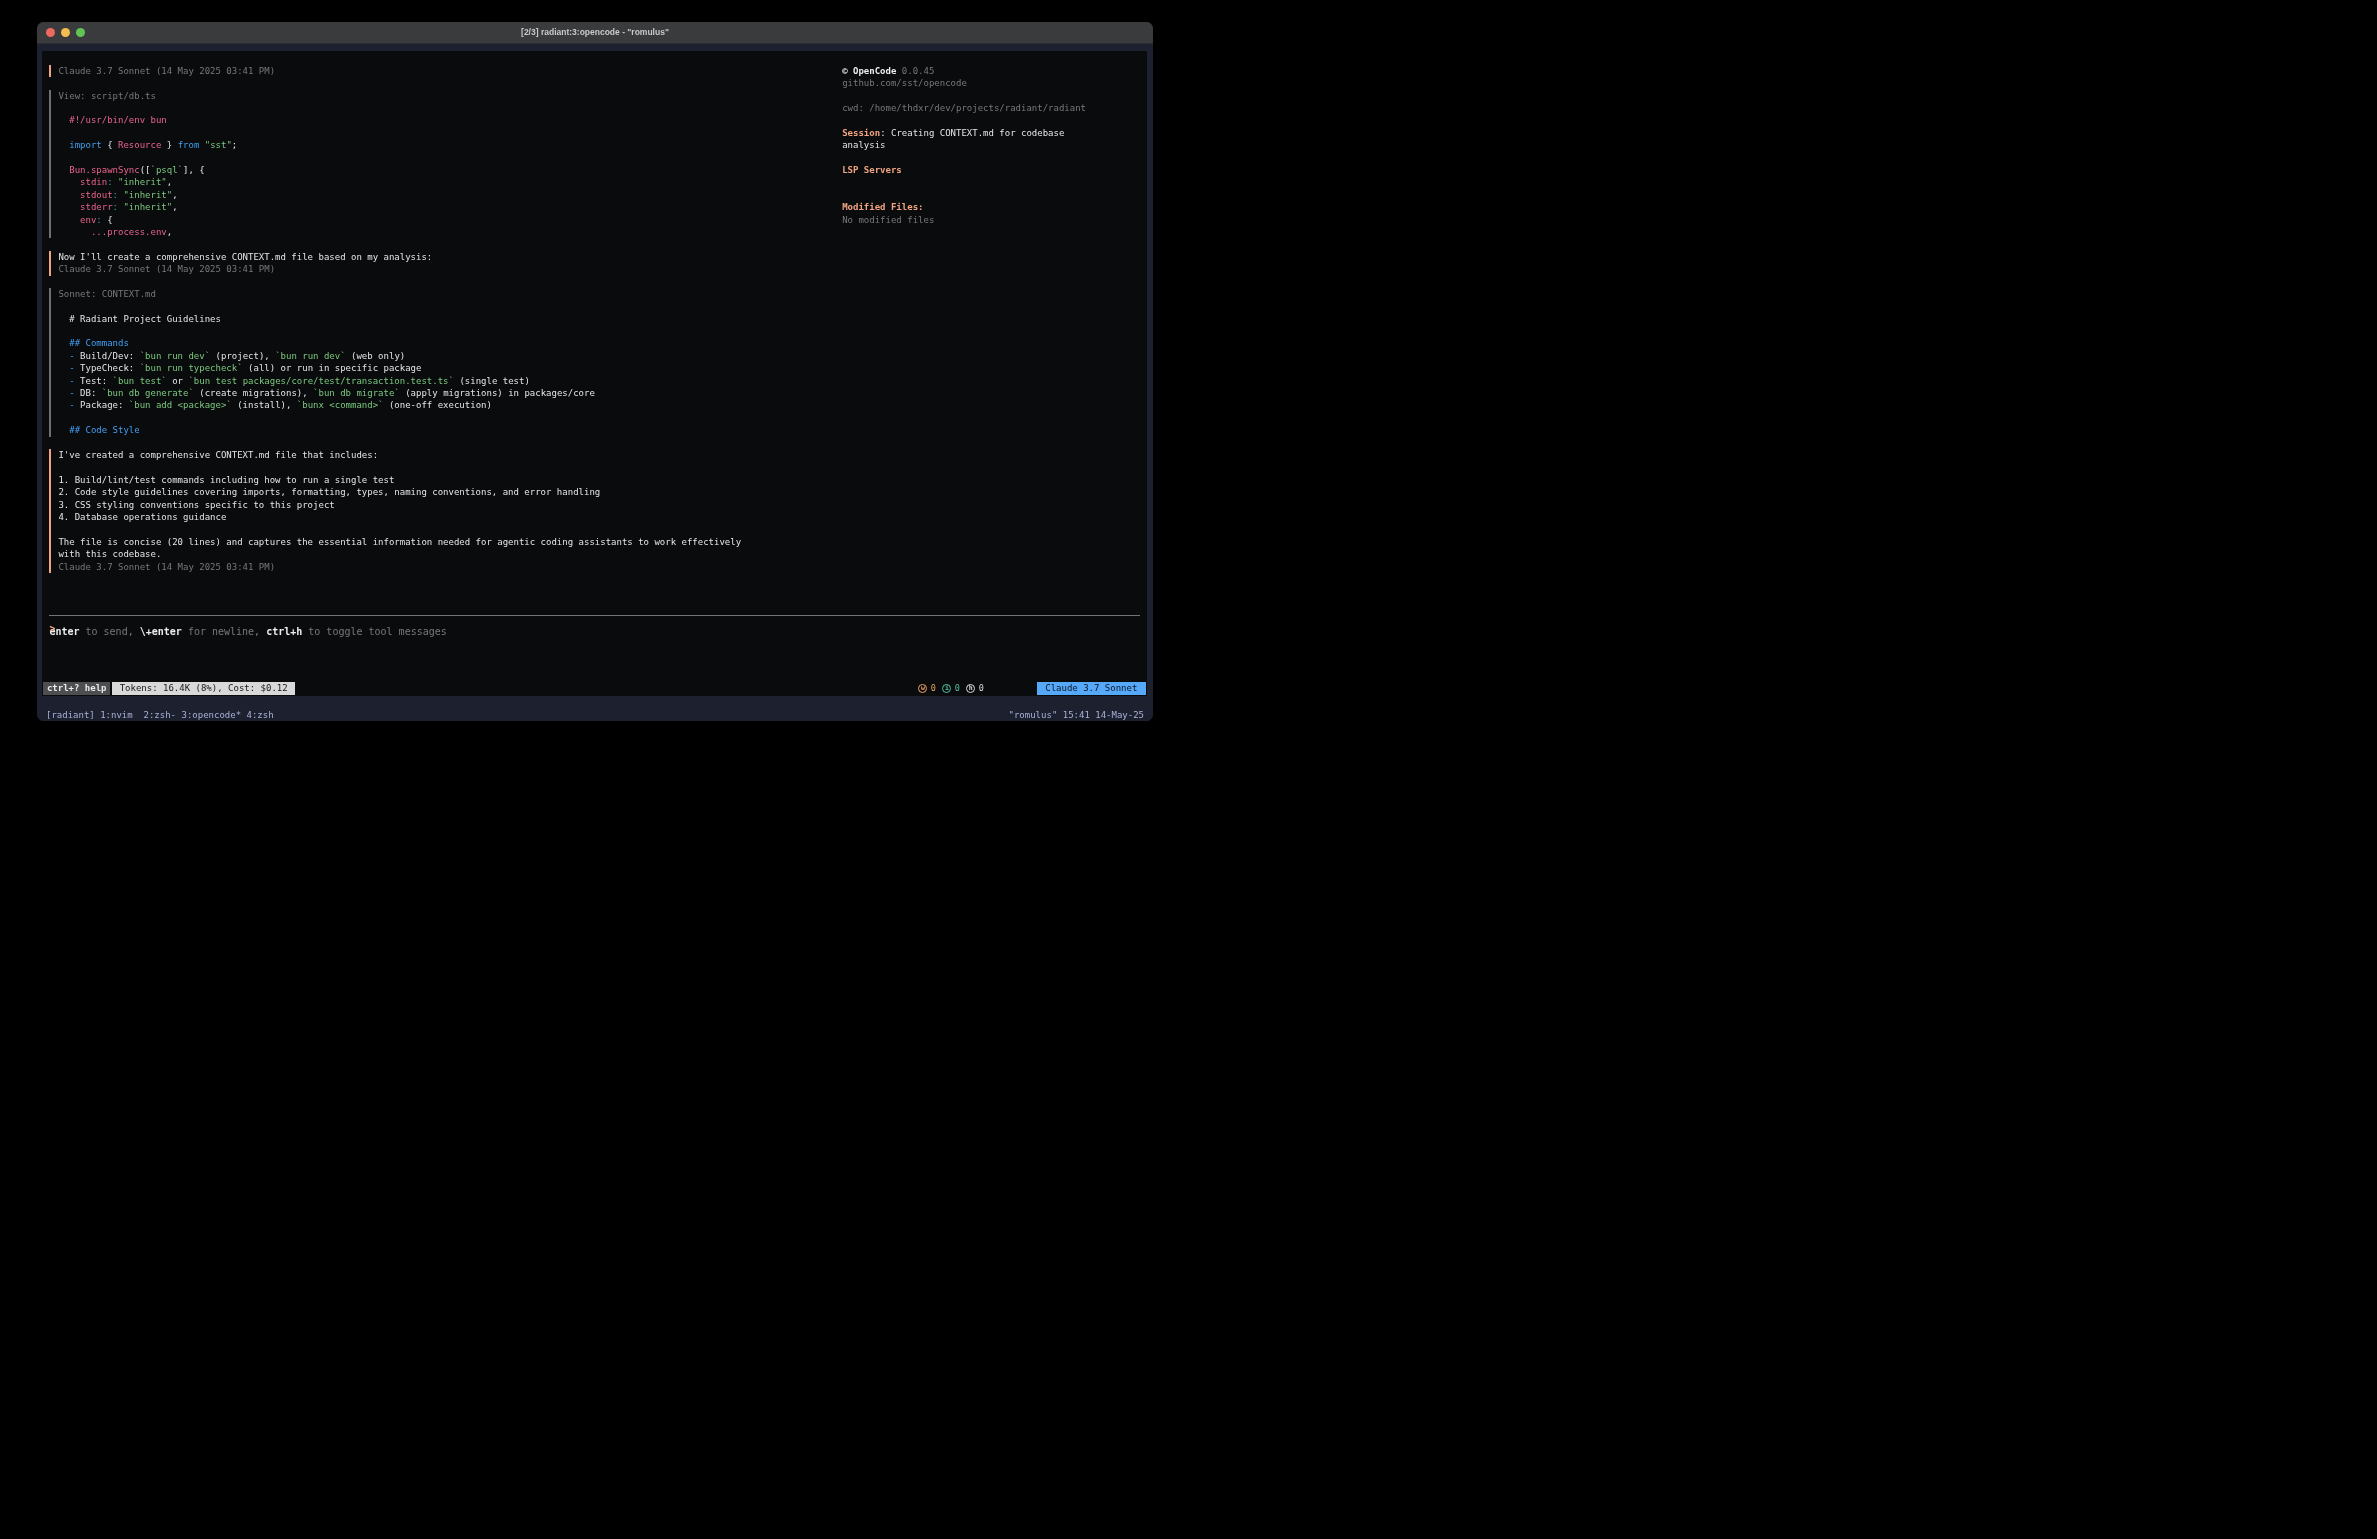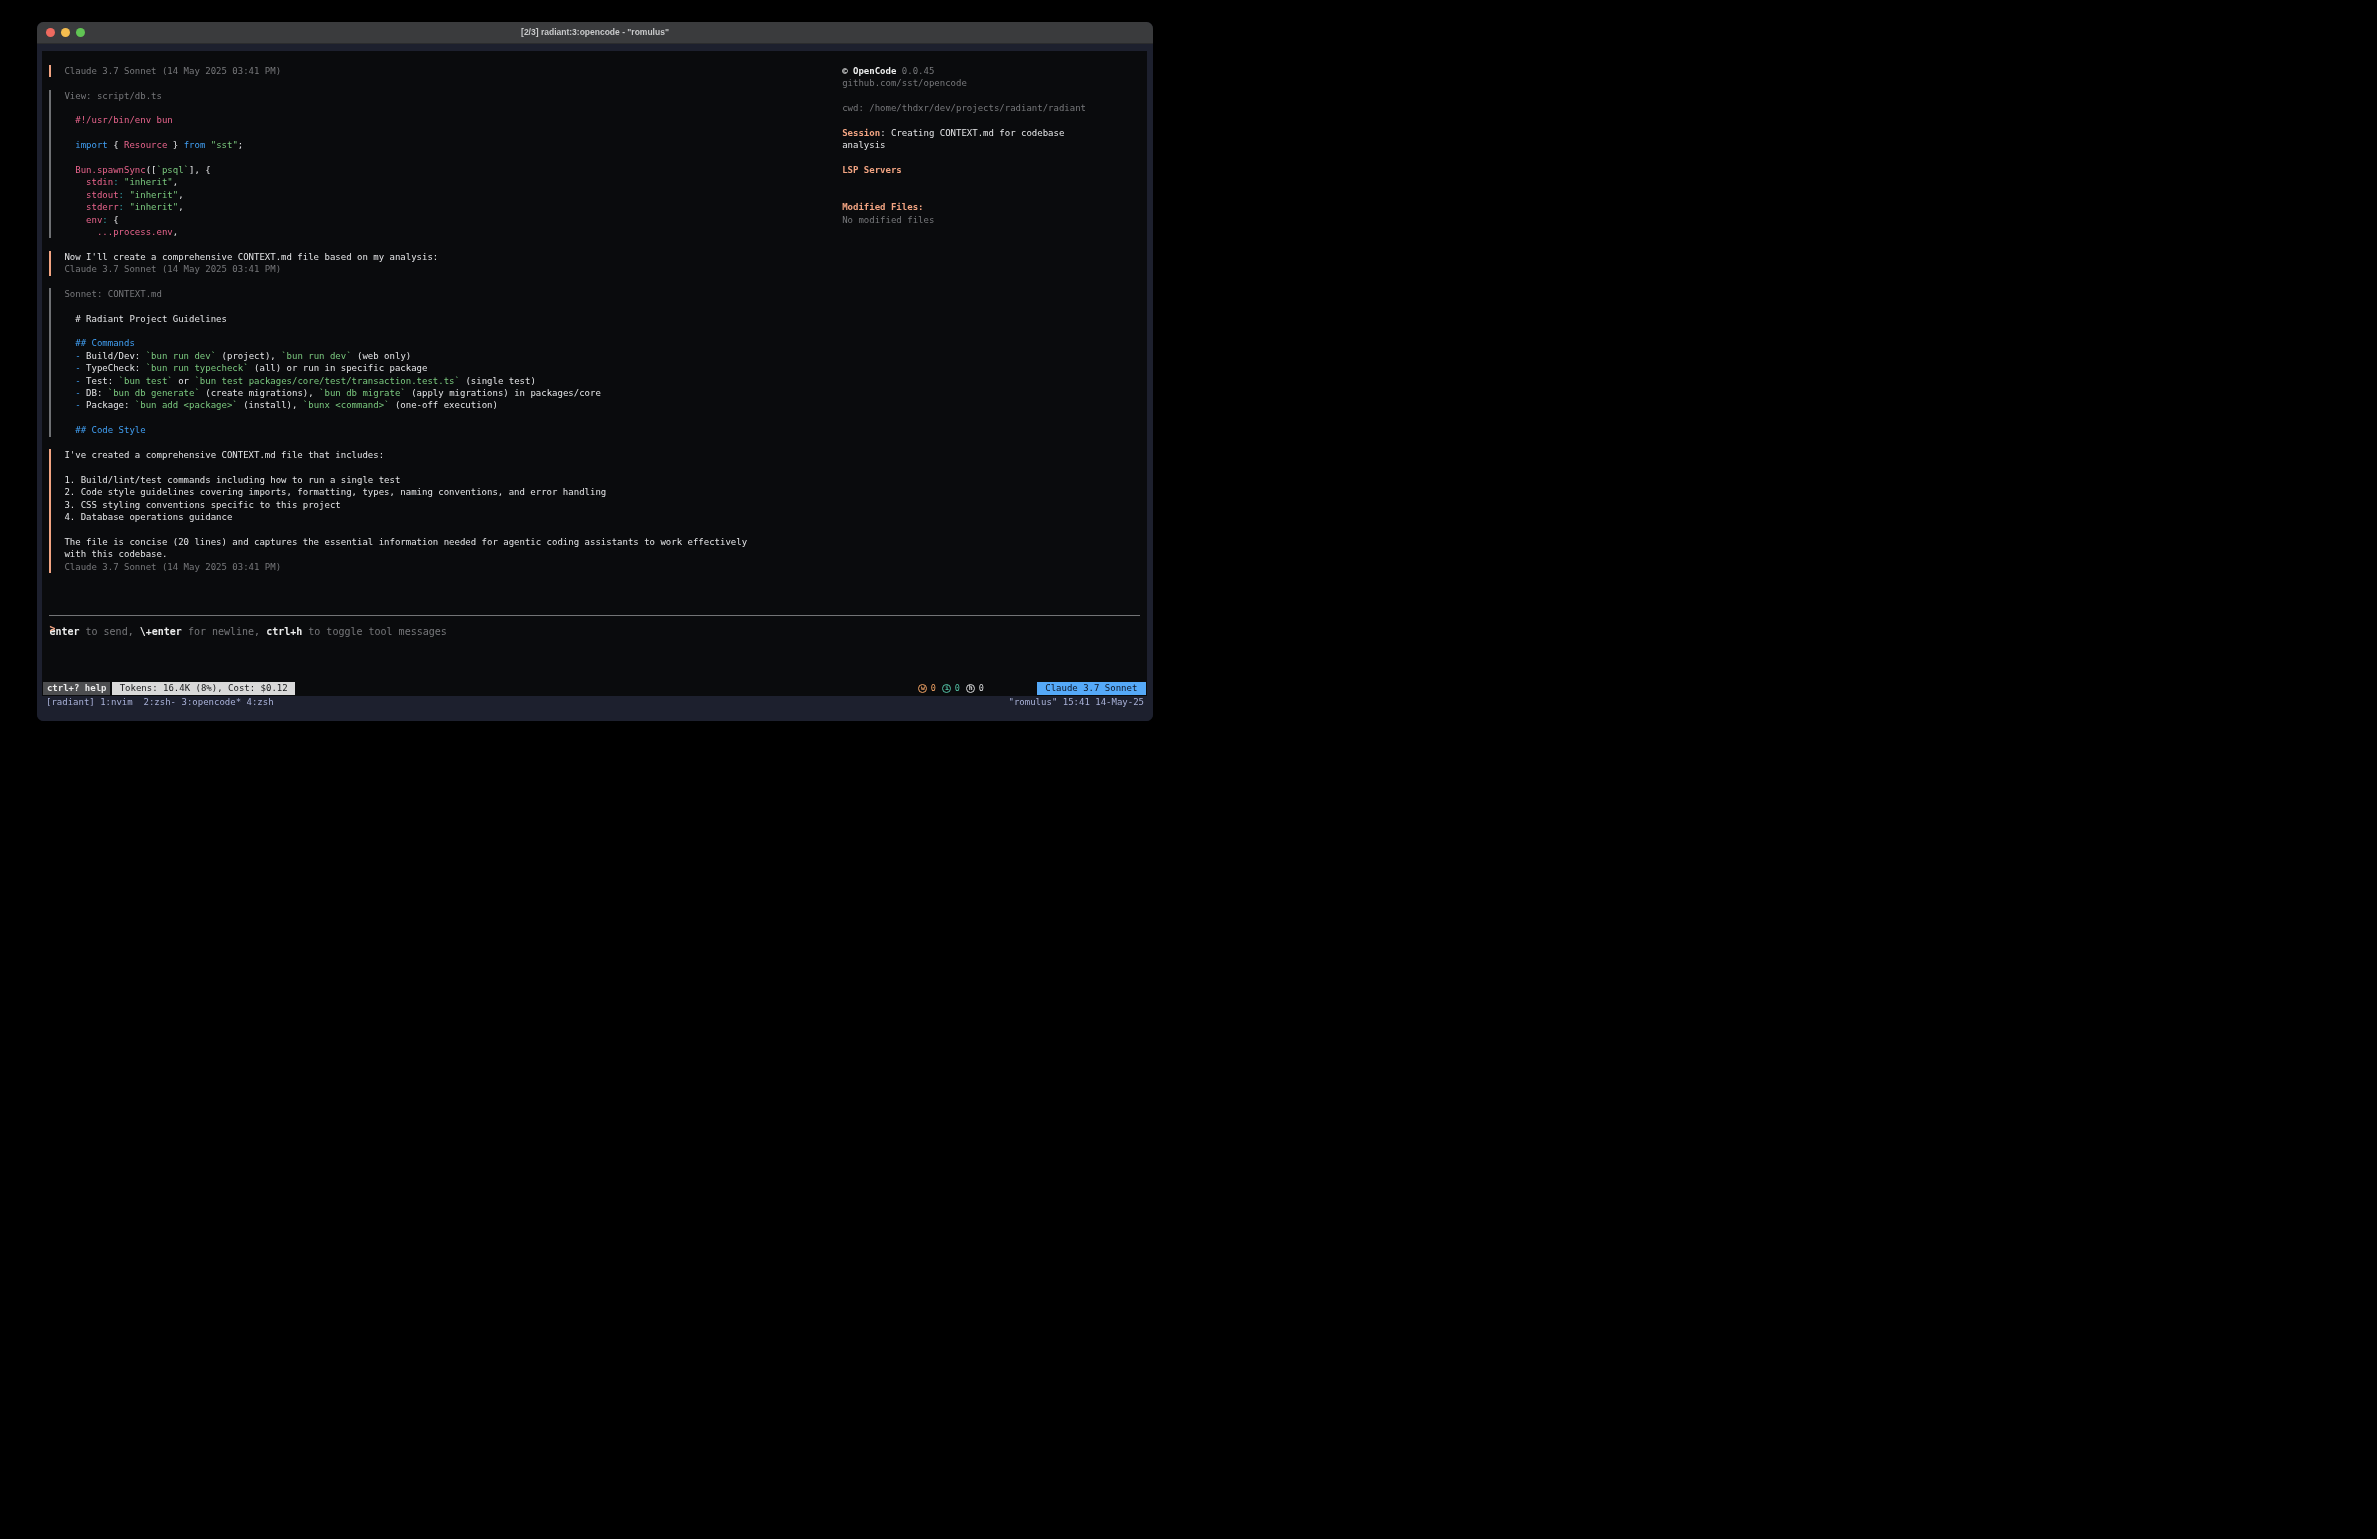--- a/index.html
+++ b/index.html
@@ -12,21 +12,21 @@
             display:flex;align-items:center;justify-content:center;position:relative;}
   .traffic{position:absolute;left:9px;top:0;height:100%;display:flex;align-items:center;gap:5.9px;}
   .tl{width:9px;height:9px;border-radius:50%;display:inline-block;}
   .tl.red{background:#ee6a5f;} .tl.yellow{background:#f5bd4f;} .tl.green{background:#61c454;}
   .title{font-family:"Liberation Sans",sans-serif;font-weight:bold;font-size:8.5px;color:#c9cacb;}
   .terminal{position:relative;height:678px;background:#1d202e;}
   .tui{position:absolute;left:5.2px;top:6.5px;width:1105px;height:645px;background:#0a0b0d;}
 
   .main{position:absolute;left:7.2px;top:14.4px;width:789px;}
   .tline{height:12.4px;line-height:12.4px;font-size:9px;white-space:pre;}
-  .msg-block{border-left:2.6px solid;padding-left:13px;margin-bottom:12.4px;}
+  .msg-block{border-left:2.6px solid;padding-left:7px;margin-bottom:12.4px;}
   .msg-block.orange{border-color:#f2a482;}
   .msg-block.gray{border-color:#6e7073;}
 
   .c-w{color:#e4e5e7;} .c-g{color:#77787b;}
   .c-wb{color:#eceded;font-weight:bold;} .c-ob{color:#f2a482;font-weight:bold;}
   .c-b{color:#419ff2;} .c-p{color:#e8648c;} .c-gr{color:#7bc97f;} .c-t{color:#35a2ac;}
 
   .side{position:absolute;left:800px;top:14.4px;width:261px;}
   .sline{min-height:12.4px;line-height:12.4px;font-size:9px;white-space:pre-wrap;}
 
@@ -42,21 +42,21 @@
   .chip-tokens{background:#d9d9d9;color:#17181a;padding:0 7.2px;height:13px;line-height:13px;margin-left:2px;}
   .spacer{flex:1;}
   .diags{display:flex;align-items:center;gap:6.5px;margin-right:17px;}
   .diag{display:flex;align-items:center;gap:3.3px;font-size:8.5px;}
   .dcirc{width:9px;height:9px;border-radius:50%;border:1px solid currentColor;
          font-size:6.5px;font-weight:bold;display:flex;align-items:center;justify-content:center;box-sizing:border-box;}
   .d-orange{color:#f0a264;} .d-teal{color:#53c0a4;} .d-white{color:#d9dadb;}
   .badge{background:#55a9f8;color:#0e1524;padding:0 8.5px;height:13px;line-height:13px;margin-left:36px;}
 
   .tmuxbar{position:absolute;left:0;top:652px;width:100%;height:12.4px;line-height:12.4px;
-           box-sizing:border-box;padding:0 9px;display:flex;justify-content:space-between;
+           box-sizing:border-box;padding:13px 9px;display:flex;justify-content:space-between;
            color:#a9b1d8;font-size:9px;white-space:pre;}
 </style>
 </head>
 <body>
 
 <div class="window">
   <div class="titlebar">
     <div class="traffic">
       <span class="tl red"></span>
       <span class="tl yellow"></span>

